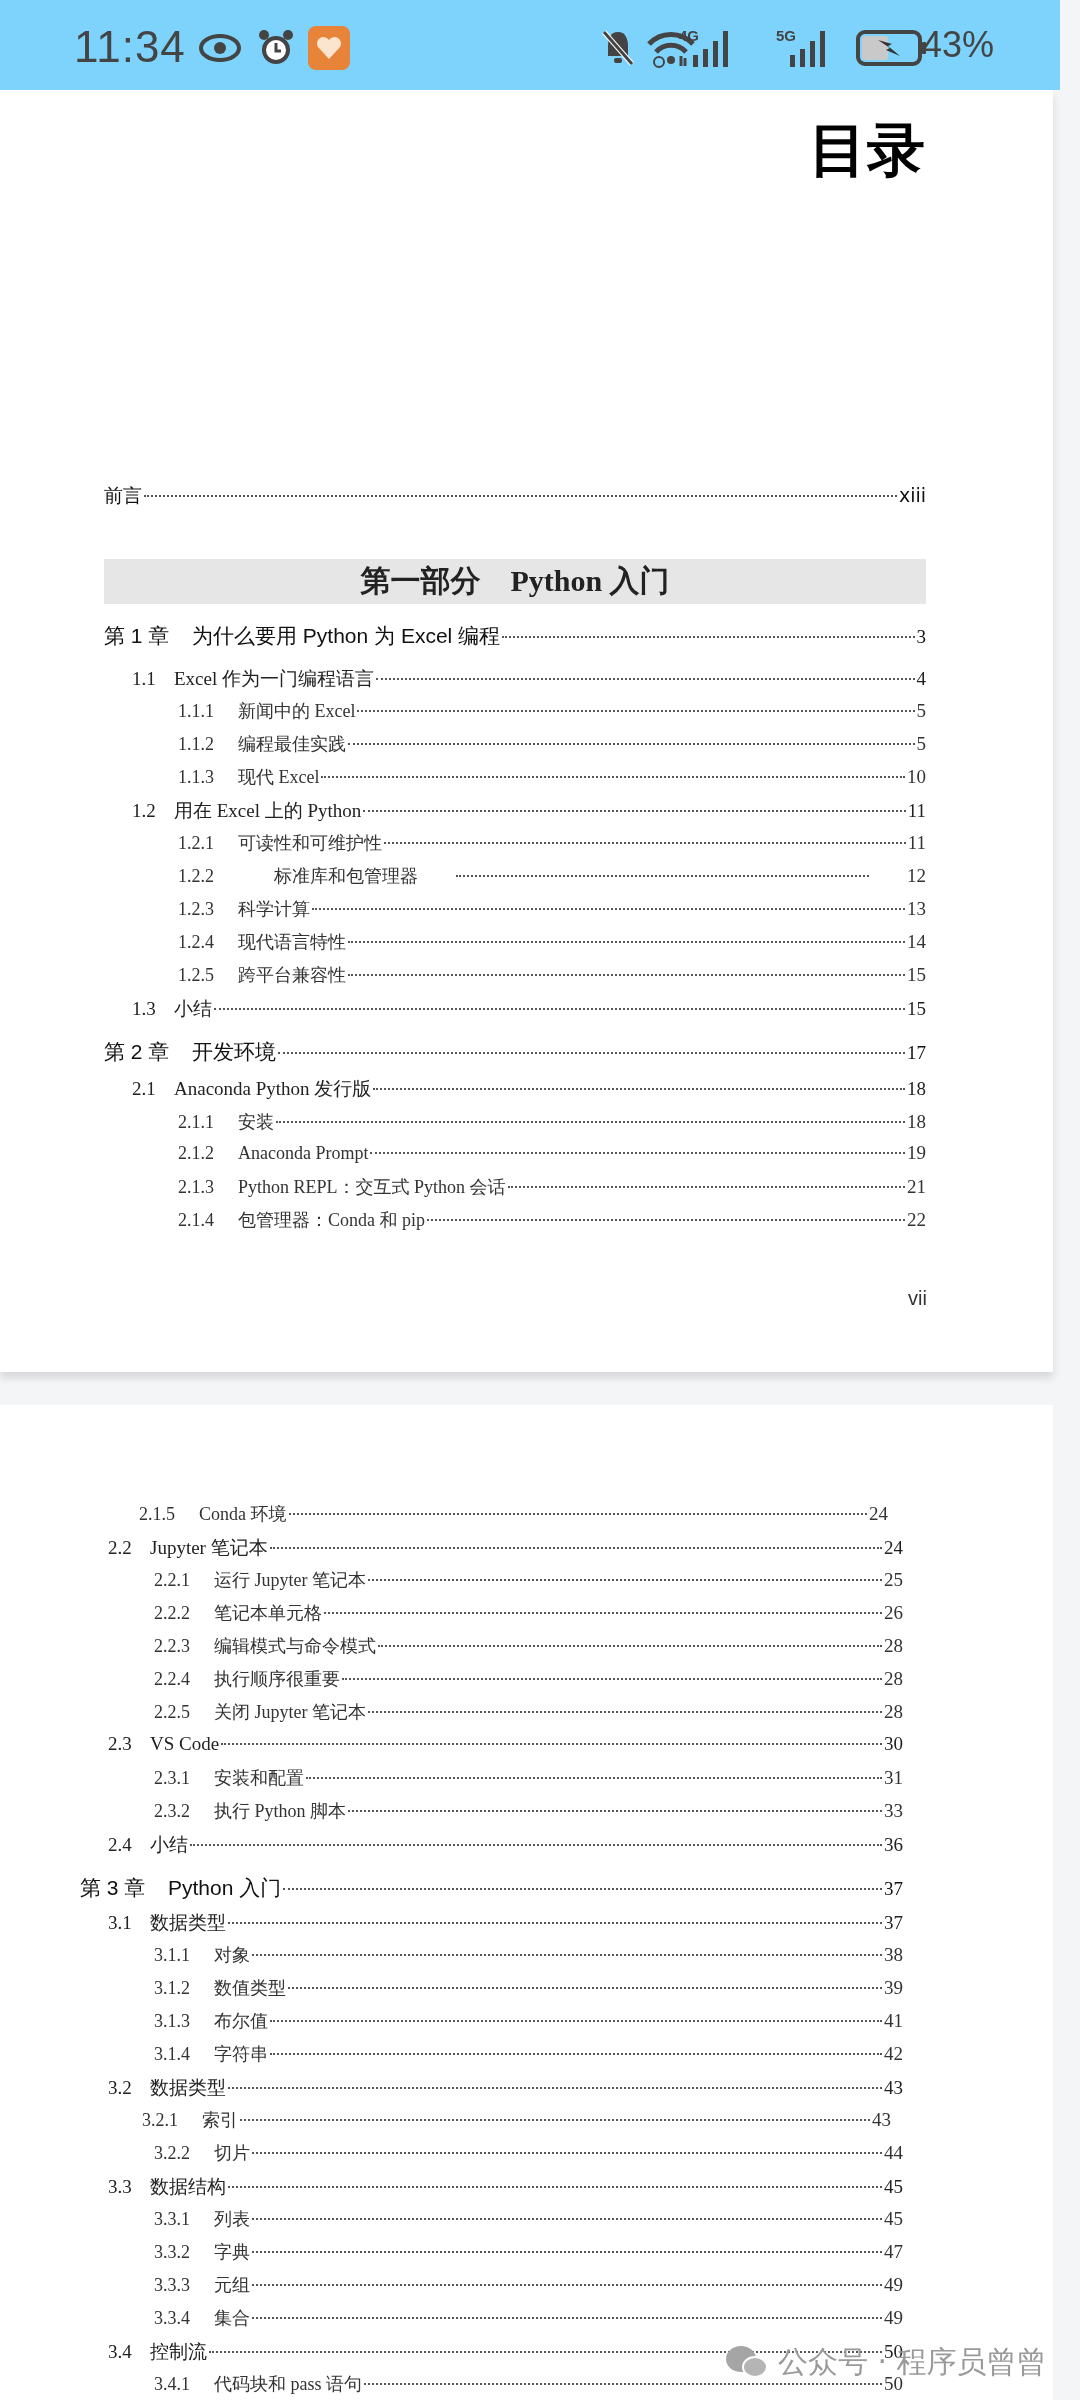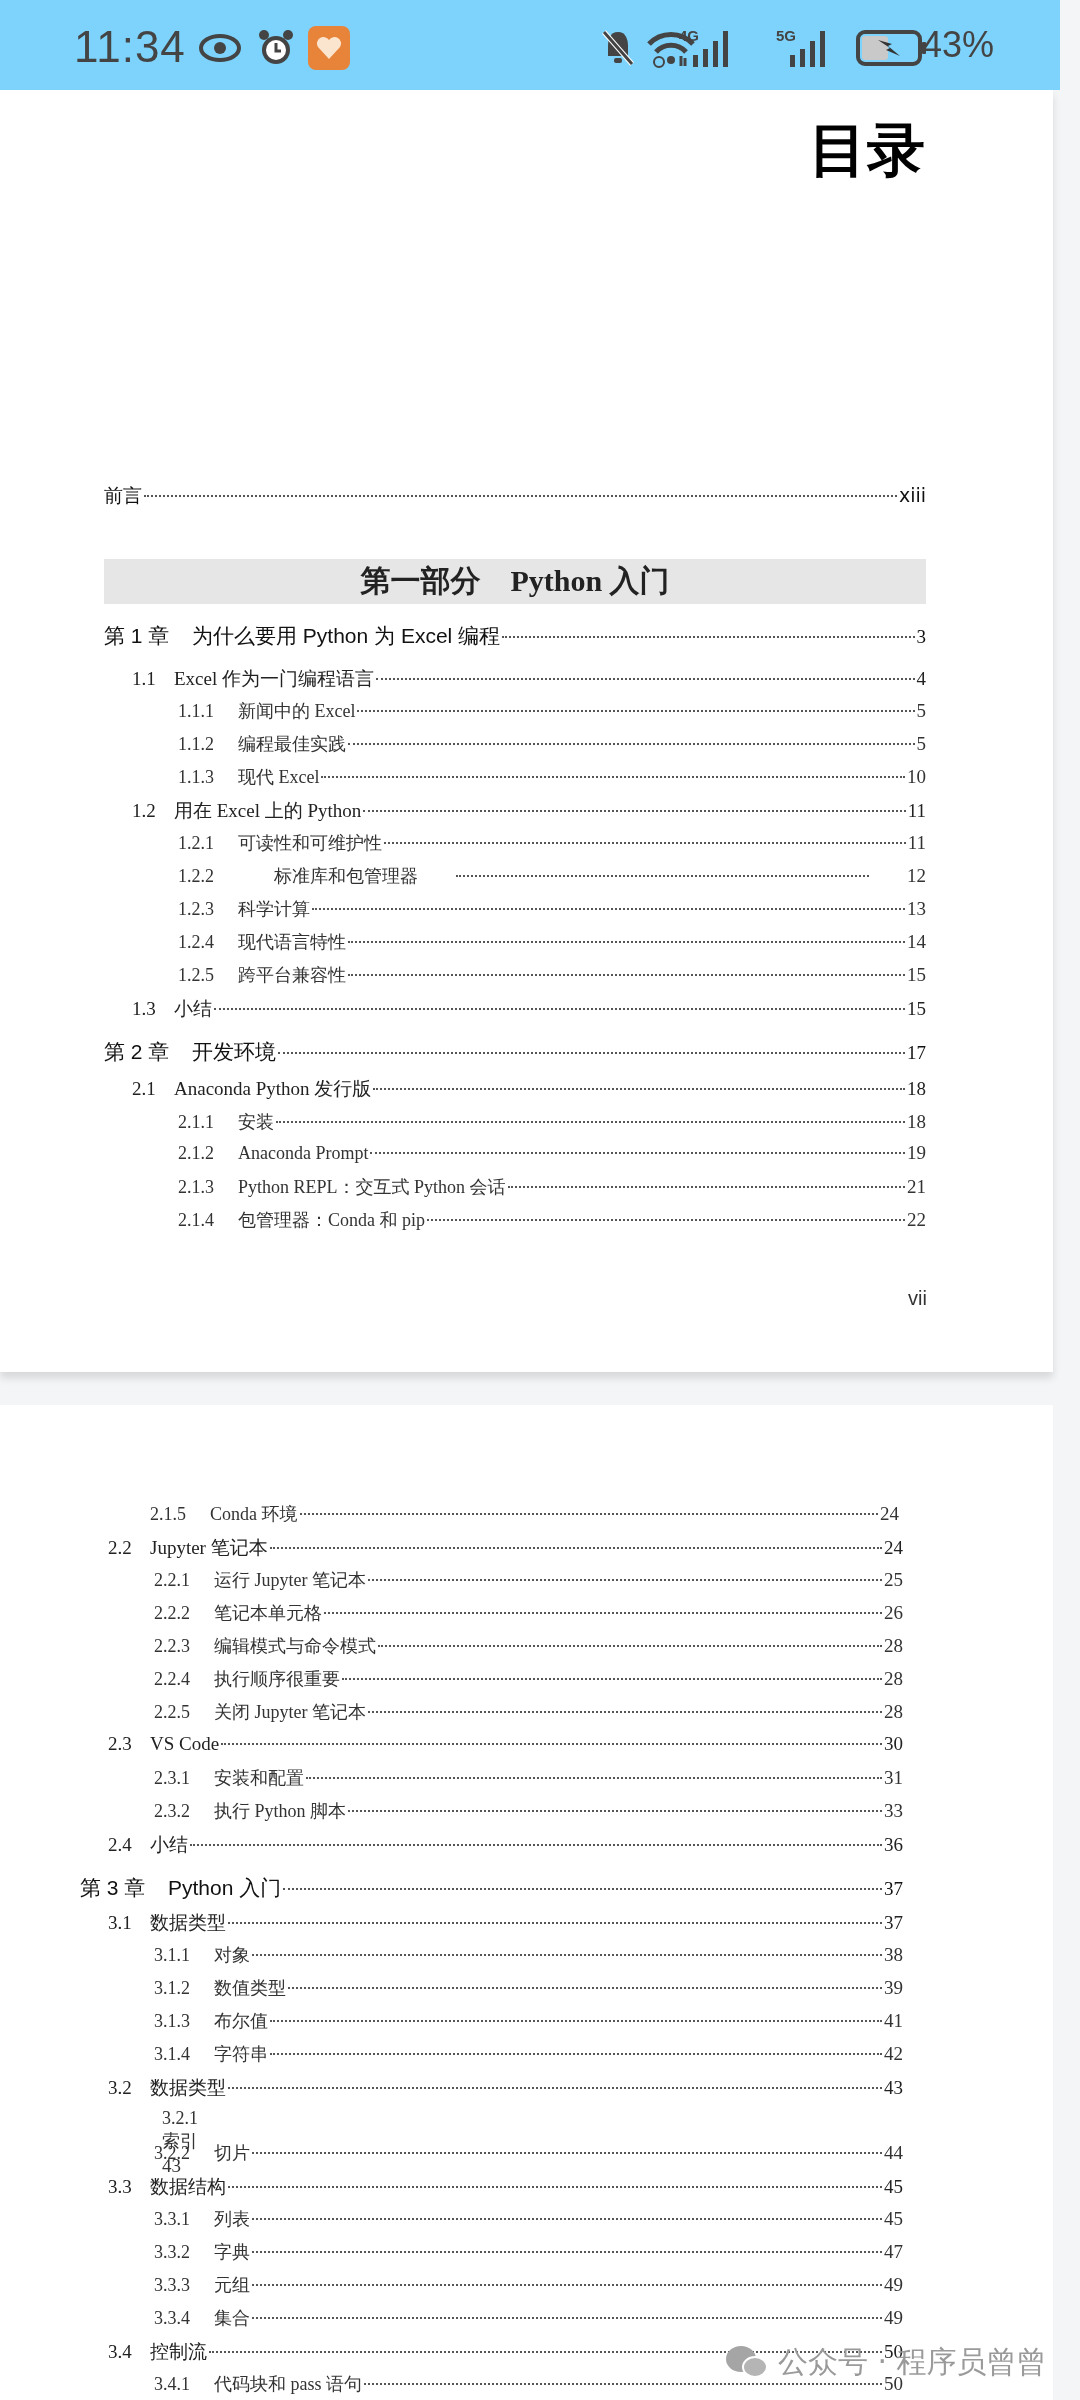--- a/index.html
+++ b/index.html
@@ -240,21 +240,21 @@
         <span class="leader"></span>
         <span class="pg">22</span>
       </div>
     </div>
 
   <div class="roman" style="top:1197px;">vii</div>
 </div>
 
 <div class="page page2">
   <div id="p2-entries">
-      <div class="row lvl2" style="left: 150px; width: 749px; top: 97px;">
+      <div class="row lvl2" style="left: 139px; width: 749px; top: 97px;">
         <span class="num">2.1.5</span>
         <span class="label">Conda 环境</span>
         <span class="leader"></span>
         <span class="pg">24</span>
       </div>
       <div class="row lvl1" style="left: 108px; width: 795px; top: 130px;">
         <span class="num">2.2</span>
         <span class="label">Jupyter 笔记本</span>
         <span class="leader"></span>
         <span class="pg">24</span>
@@ -348,21 +348,21 @@
         <span class="label">字符串</span>
         <span class="leader"></span>
         <span class="pg">42</span>
       </div>
       <div class="row lvl1" style="left: 108px; width: 795px; top: 670px;">
         <span class="num">3.2</span>
         <span class="label">数据类型</span>
         <span class="leader"></span>
         <span class="pg">43</span>
       </div>
-      <div class="row lvl2" style="left: 160px; width: 749px; top: 703px; flex-direction: column;">
+      <div class="row lvl2" style="left: 142px; width: 749px; top: 703px;">
         <span class="num">3.2.1</span>
         <span class="label">索引</span>
         <span class="leader"></span>
         <span class="pg">43</span>
       </div>
       <div class="row lvl2" style="left: 154px; width: 749px; top: 736px;">
         <span class="num">3.2.2</span>
         <span class="label">切片</span>
         <span class="leader"></span>
         <span class="pg">44</span>

